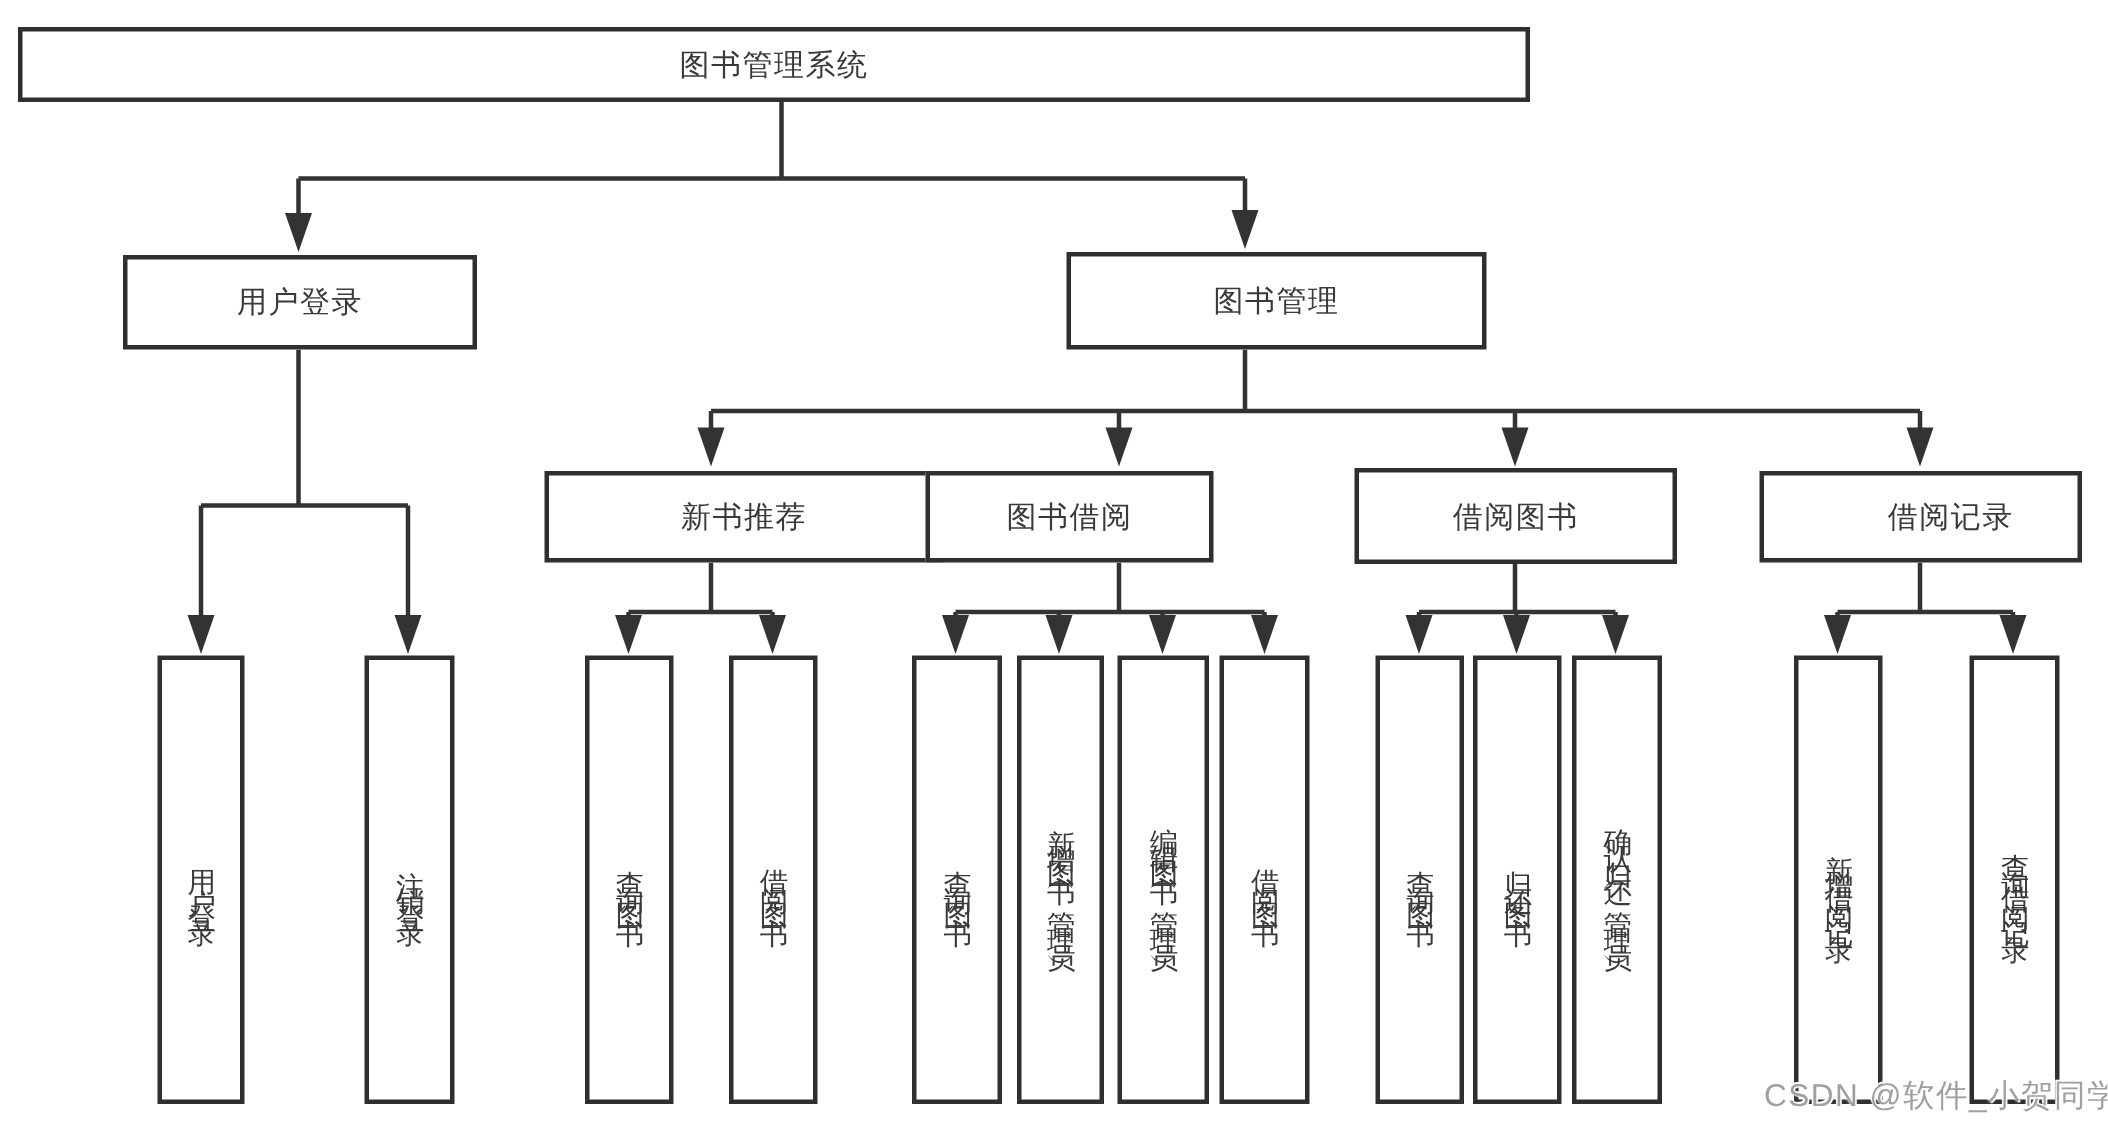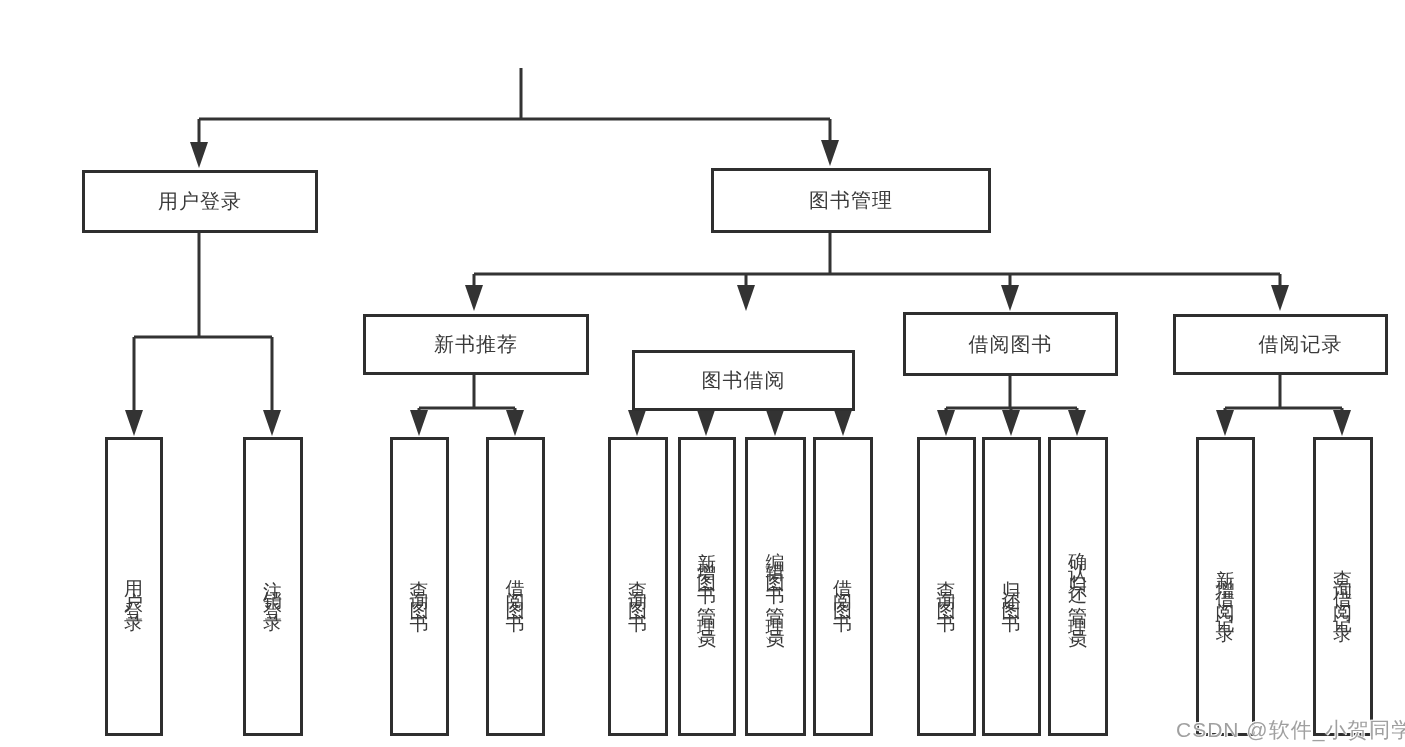--- a/index.html
+++ b/index.html
@@ -31,22 +31,22 @@
     letter-spacing:11px;
     color:#3a3a3a;
     line-height:1;
   }
   
   #n-root{left:12px;top:18px;width:1008px;height:50px;}
   
   #n-l2-0{left:82px;top:170px;width:236px;height:63px;}
   #n-l2-1{left:711px;top:168px;width:280px;height:65px;}
   
-  #n-l3-0{left:363px;top:314px;width:226px;height:61px;}
-  #n-l3-1{left:632px;top:314px;width:223px;height:61px;margin-top:36px;}
+  #n-l3-0{left:363px;top:314px;width:266px;height:61px;}
+  #n-l3-1{left:617px;top:314px;width:192px;height:61px;}
   #n-l3-2{left:903px;top:312px;width:215px;height:64px;}
   #n-l3-3{left:1173px;top:314px;width:215px;height:61px;padding-left:40px;}
   
   #lf-0-0{left:105px;width:58px;}
   #lf-0-1{left:243px;width:60px;}
   #lf-1-0{left:390px;width:59px;}
   #lf-1-1{left:486px;width:59px;}
   #lf-2-0{left:608px;width:60px;}
   #lf-2-1{left:678px;width:58px;}
   #lf-2-2{left:745px;width:61px;}
@@ -105,20 +105,23 @@
       <polygon points="766,410 784,410 775,436"></polygon>
       <polygon points="834,410 852,410 843,436"></polygon>
       <polygon points="937,410 955,410 946,436"></polygon>
       <polygon points="1002,410 1020,410 1011,436"></polygon>
       <polygon points="1068,410 1086,410 1077,436"></polygon>
       <polygon points="1216,410 1234,410 1225,436"></polygon>
       <polygon points="1333,410 1351,410 1342,436"></polygon>
     </g>
   </svg>
 
+  <div class="node hnode" id="n-root">
+    <span>图书管理系统</span>
+  </div>
 
   <div class="node hnode" id="n-l2-0">
     <span>用户登录</span>
   </div>
   <div class="node hnode" id="n-l2-1">
     <span>图书管理</span>
   </div>
 
   <div class="node hnode" id="n-l3-0">
     <span>新书推荐</span>

